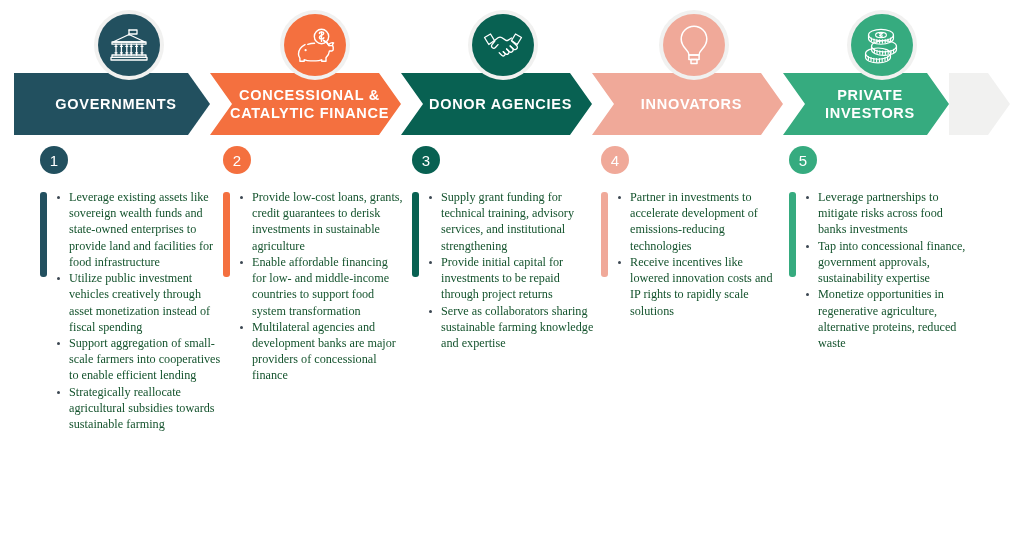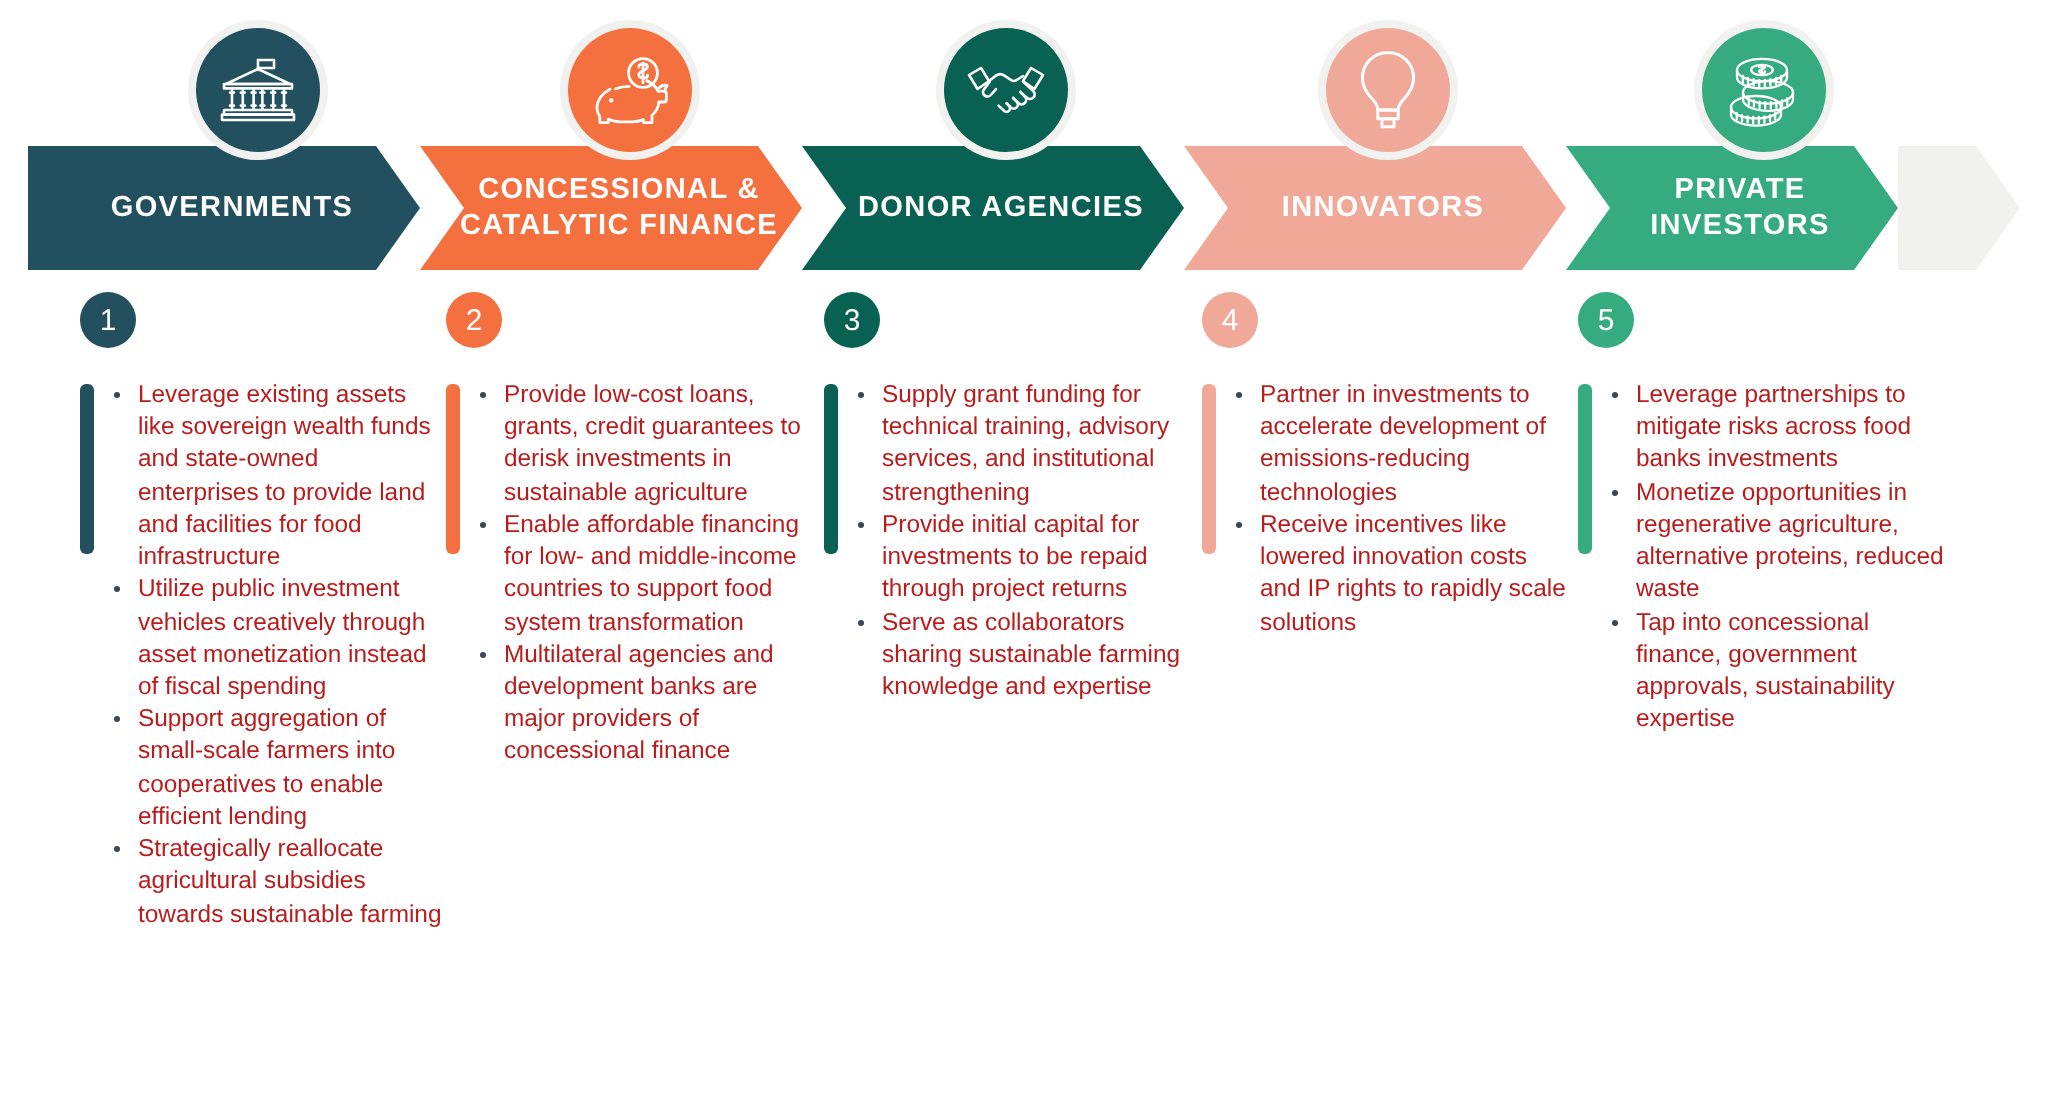--- a/index.html
+++ b/index.html
@@ -98,23 +98,24 @@
   }
   ul.bullets {
     list-style: none;
     margin: 0;
     padding: 0;
   }
   ul.bullets li {
     position: relative;
     padding-left: 15px;
     margin-bottom: 0;
-    color: #b91c1c;
+    color: #14532d;
     font-size: 12.2px;
     line-height: 1.33;
+    font-family: Liberation Serif, serif;
   }
   ul.bullets li::before {
     content: "";
     position: absolute;
     left: 3px;
     top: 7px;
     width: 3px;
     height: 3px;
     border-radius: 50%;
     background: #3c4752;
@@ -261,20 +262,20 @@
             <li>Receive incentives like lowered innovation costs and IP rights to rapidly scale solutions</li>
           </ul>
         </div>
       </div>
       <div class="col" style="left: 789px; width: 185px;">
         <div class="num-badge" style="background: rgb(54, 171, 127);">5</div>
         <div class="bullets-area">
           <div class="accent-bar" style="background: rgb(54, 171, 127); height: 85px;"></div>
           <ul class="bullets">
             <li>Leverage partnerships to mitigate risks across food banks investments</li>
+            <li>Tap into concessional finance, government approvals, sustainability expertise</li>
             <li>Monetize opportunities in regenerative agriculture, alternative proteins, reduced waste</li>
-            <li>Tap into concessional finance, government approvals, sustainability expertise</li>
           </ul>
         </div>
       </div>
     </div>
 
 </div>
 
 </body></html>

